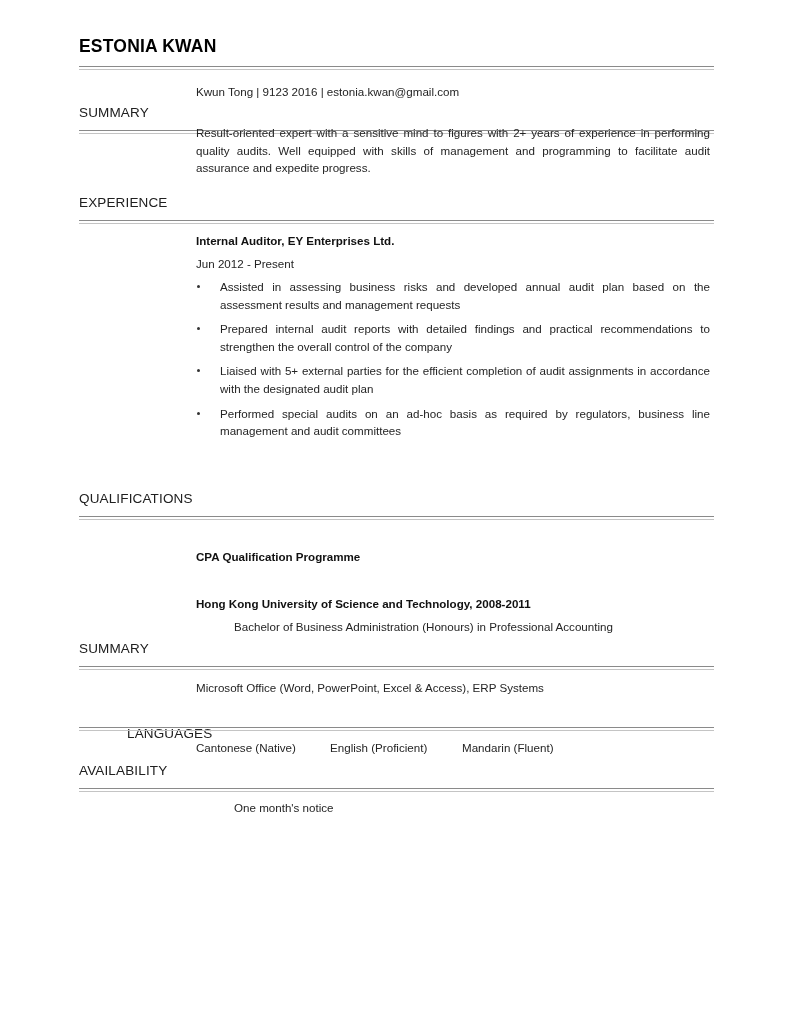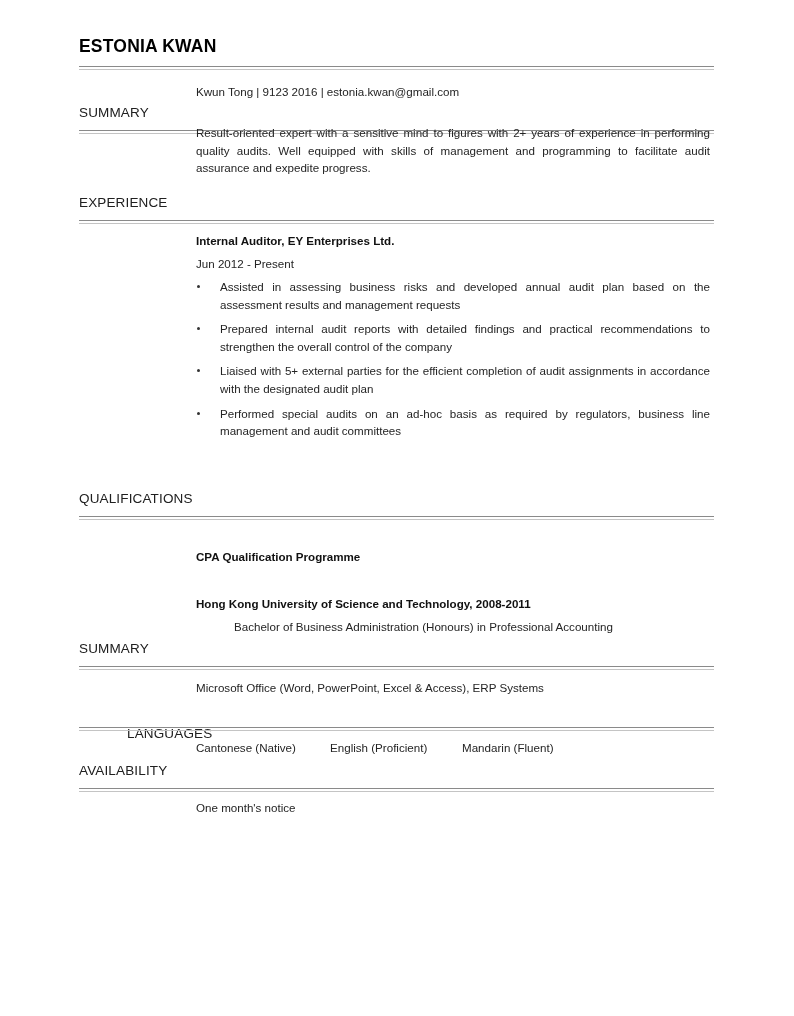--- a/index.html
+++ b/index.html
@@ -172,15 +172,15 @@
   <div class="section-head" style="top:726px;margin-left:48px;">LANGUAGES</div>
   <div class="rule" style="top:727px;"></div>
 
   <div class="lang-row" style="top:739px;">
     <span class="lang-item i0">Cantonese (Native)</span><span class="lang-item i1">English (Proficient)</span><span class="lang-item i2">Mandarin (Fluent)</span>
   </div>
 
   <div class="section-head" style="top:763px;">AVAILABILITY</div>
   <div class="rule" style="top:788px;"></div>
 
-  <div class="block nowrap" style="top:799px;">One month's notice</div>
+  <div class="block nowrap" style="top:799px;margin-left:38px;">One month's notice</div>
 
 </div>
 
 </body></html>

